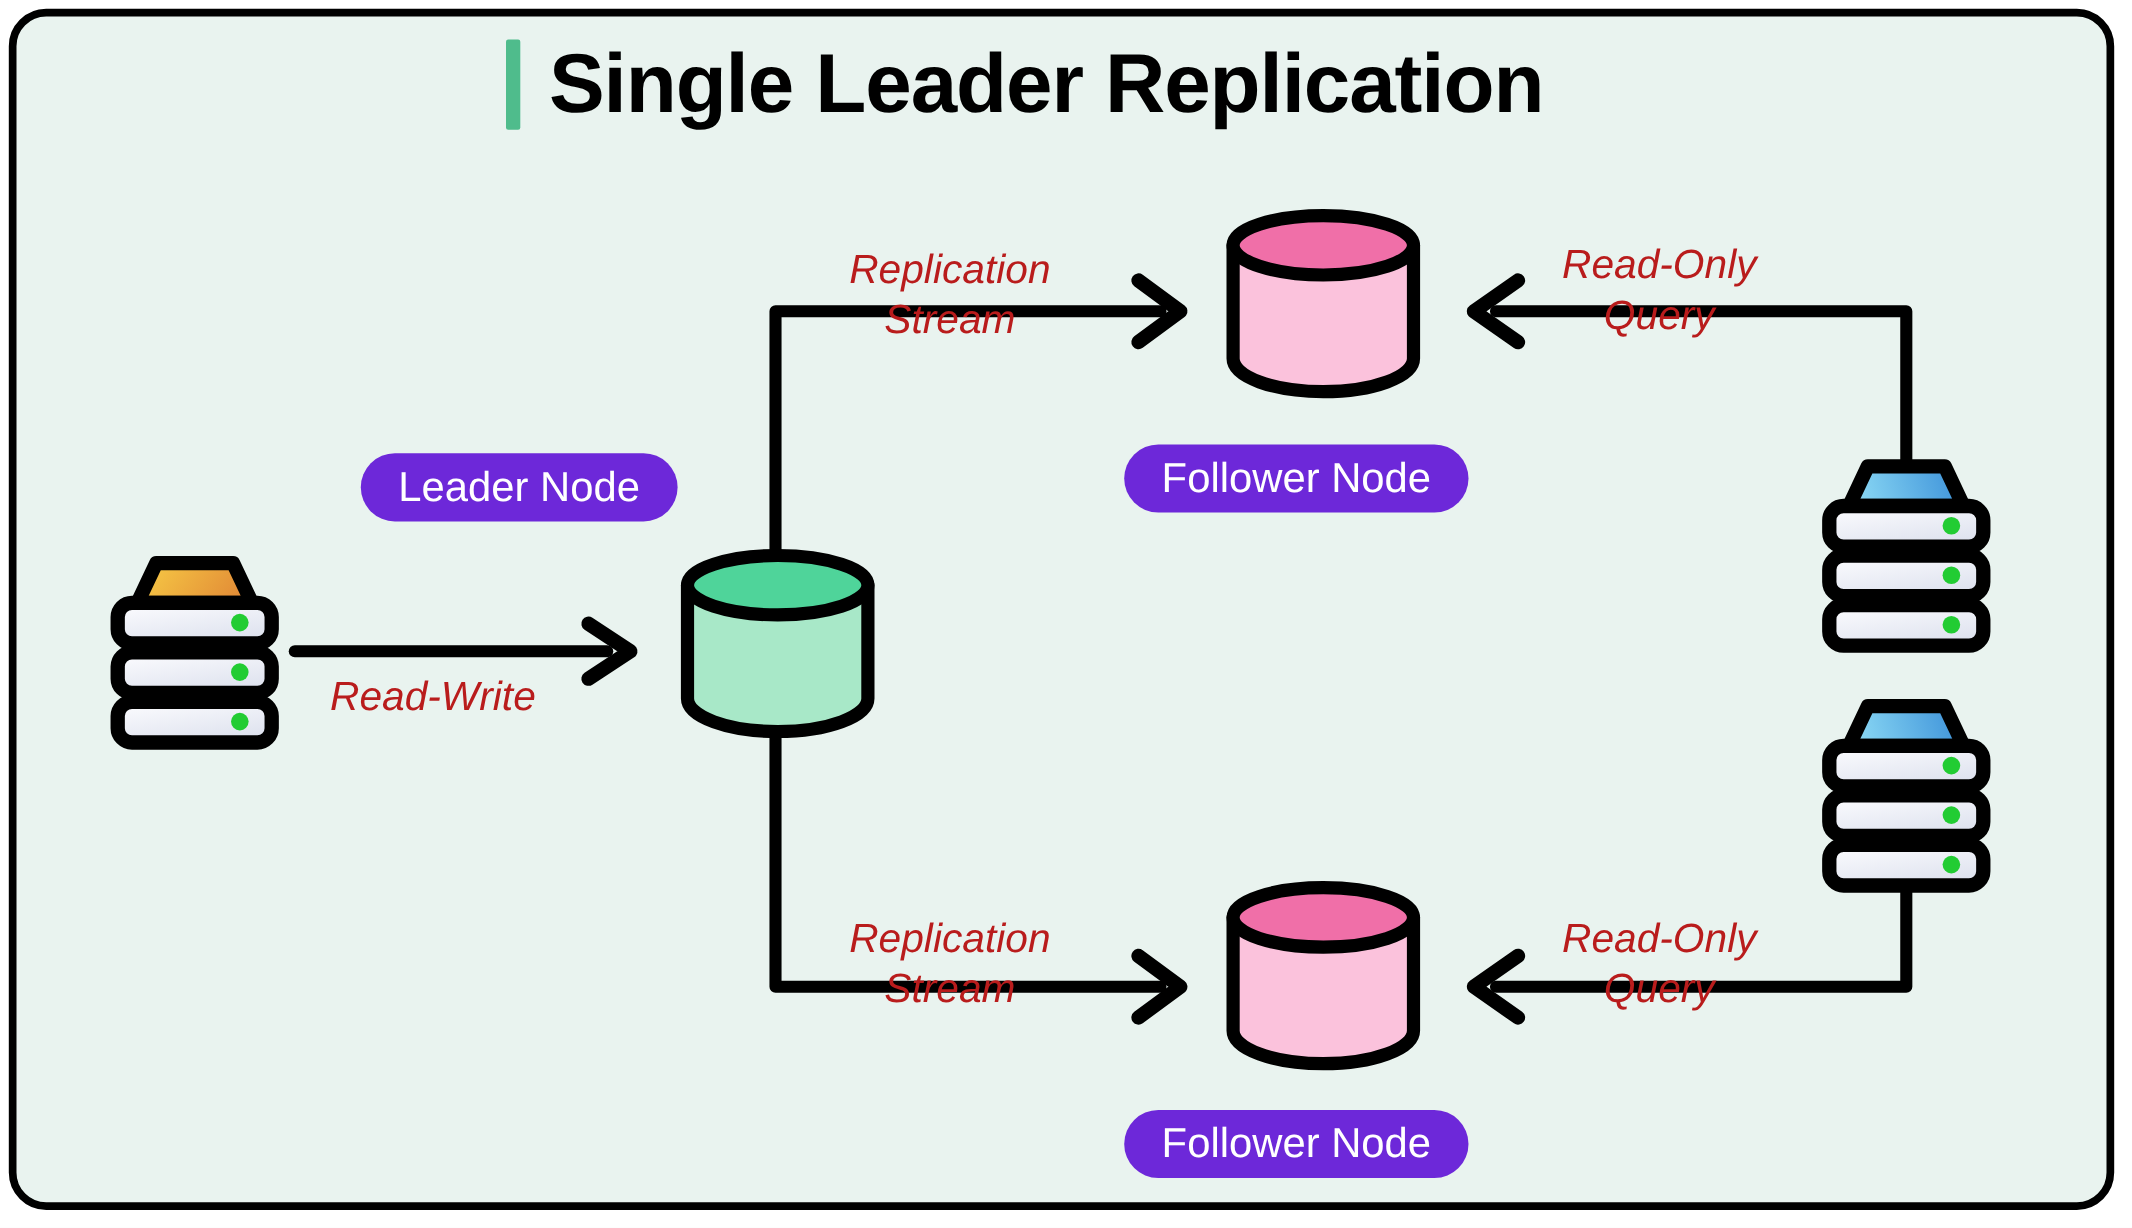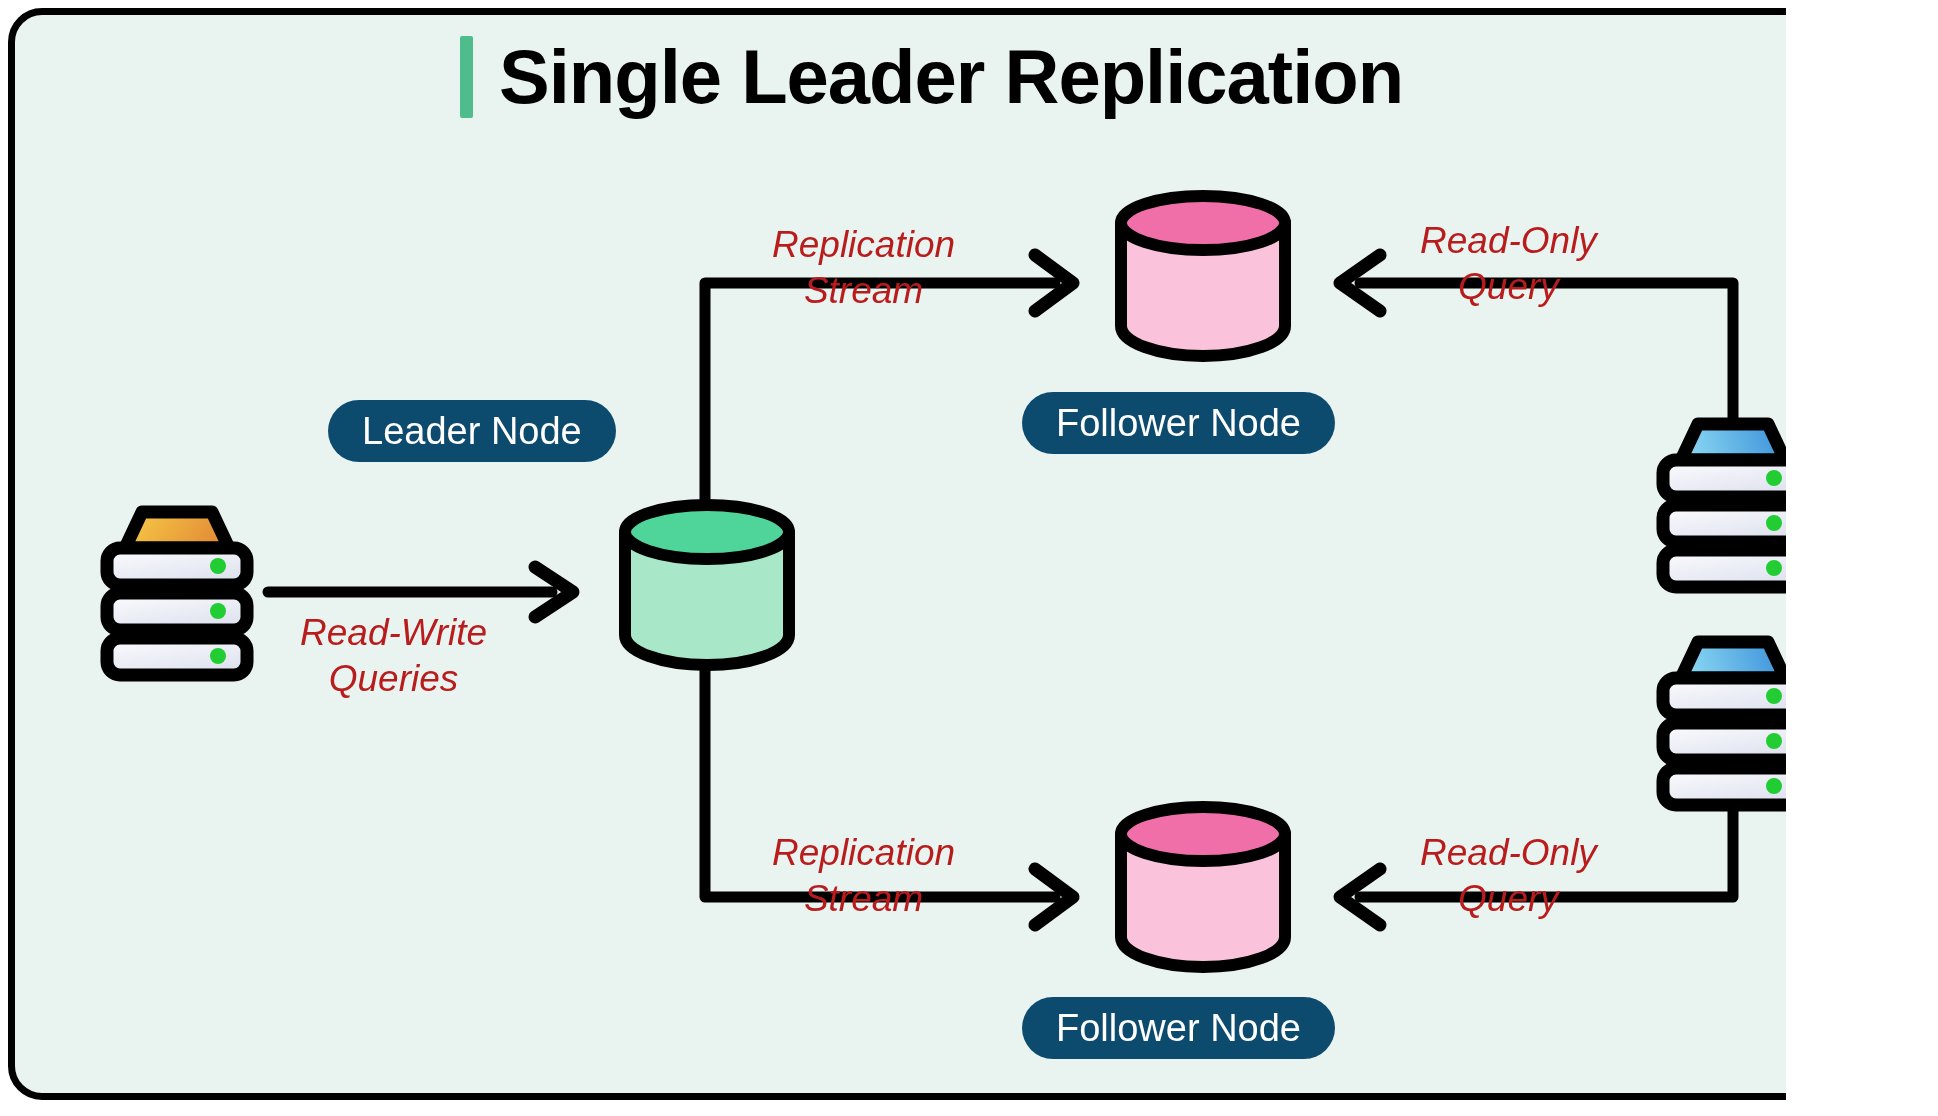--- a/index.html
+++ b/index.html
@@ -6,21 +6,21 @@
   html, body {
     margin: 0;
     padding: 0;
     background: #ffffff;
   }
   body {
     font-family: "Liberation Sans", sans-serif;
   }
   #canvas {
     position: relative;
-    width: 1786px;
+    width: 1938px;
     height: 1116px;
     overflow: hidden;
     background: #ffffff;
   }
   .frame {
     position: absolute;
     left: 8px;
     top: 8px;
     width: 1914px;
     height: 1092px;
@@ -48,31 +48,32 @@
     font-size: 76px;
     font-weight: bold;
     color: #000000;
     letter-spacing: -1px;
     line-height: 1;
     white-space: nowrap;
   }
   
   .pill {
     position: absolute;
-    background: #0c4a6e;
+    background: #6d28d9;
     color: #ffffff;
     border-radius: 999px;
     font-size: 38px;
     display: flex;
     align-items: center;
     justify-content: center;
     white-space: nowrap;
     padding: 0 34px;
     height: 62px;
     box-sizing: border-box;
+    margin-top: 12px;
   }
   #pill-leader  { left: 328px;  top: 400px; }
   #pill-follow1 { left: 1022px; top: 392px; }
   #pill-follow2 { left: 1022px; top: 997px; }
 
   
   .edge-label {
     position: absolute;
     font-size: 37px;
     color: #b91c1c;
@@ -256,21 +257,20 @@
       </g>
     </svg>
   </div>
 
   <div class="pill" id="pill-leader">Leader Node</div>
   <div class="pill" id="pill-follow1">Follower Node</div>
   <div class="pill" id="pill-follow2">Follower Node</div>
 
   <div class="edge-label" id="lbl-rw">
     <div>Read-Write</div>
-    <div>Queries</div>
   </div>
 
   <div class="edge-label" id="lbl-rep1">
     <div>Replication</div>
     <div>Stream</div>
   </div>
 
   <div class="edge-label" id="lbl-rep2">
     <div>Replication</div>
     <div>Stream</div>

